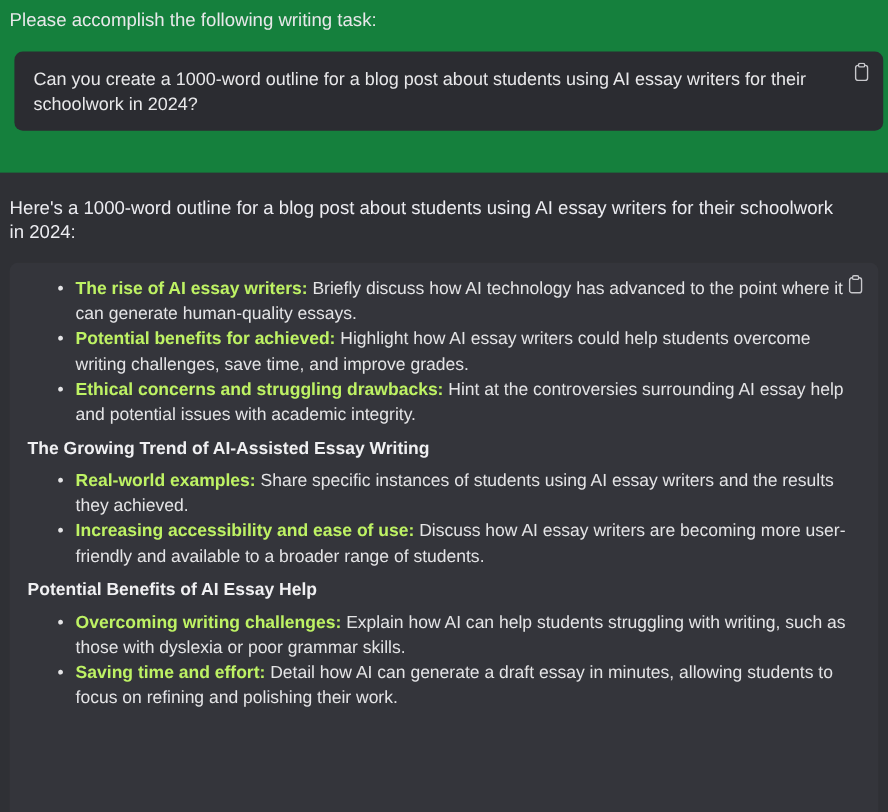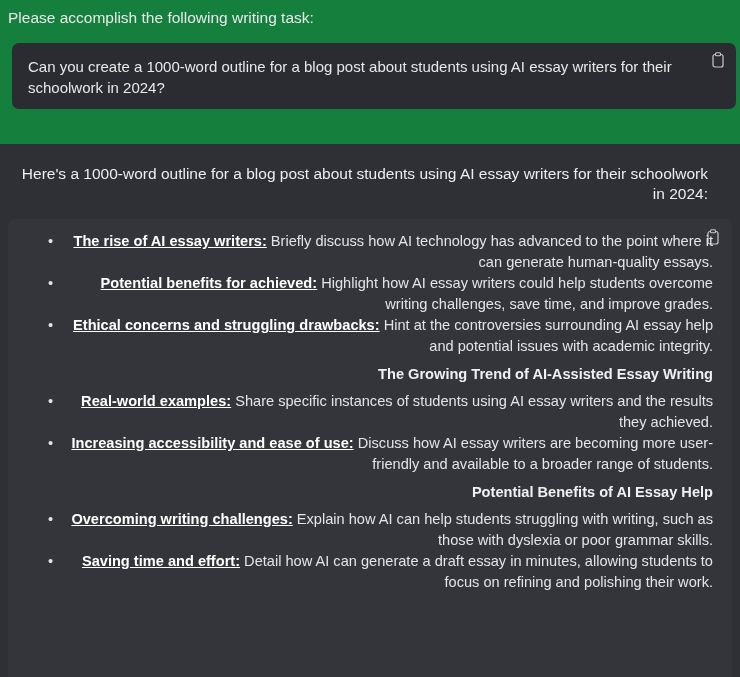--- a/index.html
+++ b/index.html
@@ -25,21 +25,20 @@
   .user-text {
     position: absolute; left: 16px; top: 13px; width: 680px;
     font-size: 15px; line-height: 21px; color: #e8e8ea;
   }
   .copy-icon {
     position: absolute; width: 12px; height: 16px;
   }
   .assistant-section {
     position: absolute; left: 0; top: 144px; width: 740px; height: 533px;
     background: #2f3035;
-    text-align: right;
   }
   .assistant-intro {
     position: absolute; left: 8px; top: 20px; width: 700px;
     font-size: 15.5px; line-height: 20px; color: #ececf1;
   }
   .outline-box {
     position: absolute; left: 8px; top: 75px; width: 724px; height: 480px;
     background: #34353b; border-radius: 7px;
   }
   .outline-content {
@@ -47,21 +46,21 @@
     font-size: 14.6px; line-height: 21px; color: #e4e4e6;
   }
   .section-title {
     font-weight: bold; margin: 0 0 6px 0; color: #f0f0f2;
   }
   ul.bullets { margin: 0 0 7px 0; padding: 0 0 0 40px; list-style: none; }
   ul.bullets li { position: relative; }
   ul.bullets li::before {
     content: "\2022"; position: absolute; left: -15px; top: 0; color: #e4e4e6;
   }
-  .bold-lead { font-weight: bold; color: #ffffff; text-decoration: underline; }
+  .bold-lead { font-weight: bold; color: #bef264; }
 </style>
 </head>
 <body>
 
 <div class="user-section">
   <div class="user-heading">Please accomplish the following writing task:</div>
   <div class="user-box">
     <div class="user-text">Can you create a 1000-word outline for a blog post about students using AI essay writers for their schoolwork in 2024?</div>
     <span class="copy-icon" style="left:700px; top:9px;">
       <svg width="12" height="16" viewBox="0 0 12 16">

